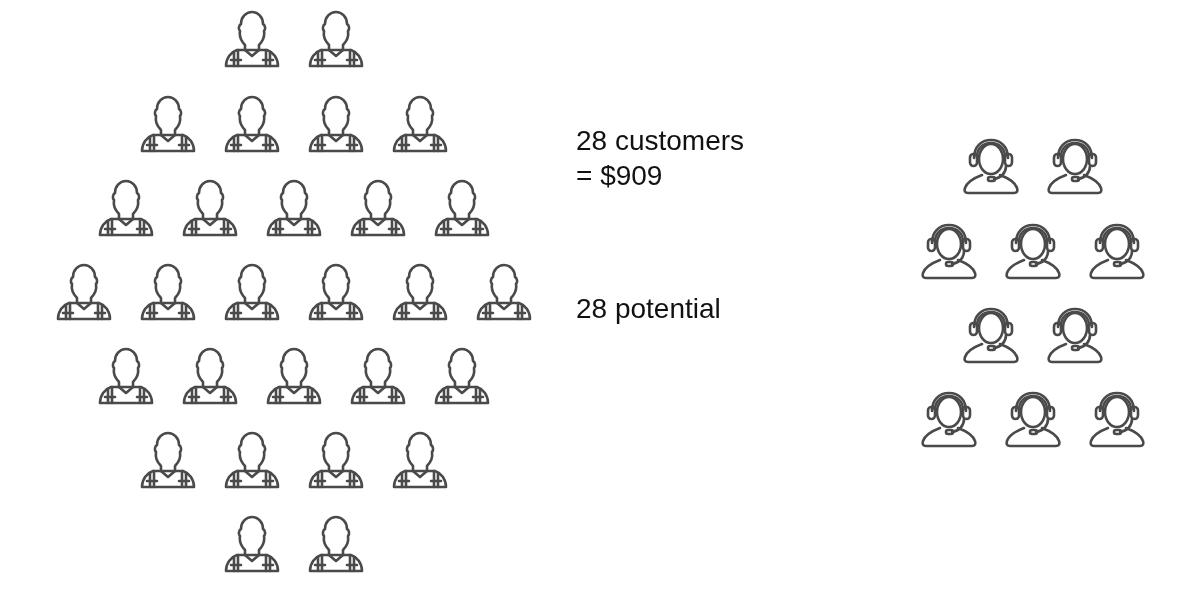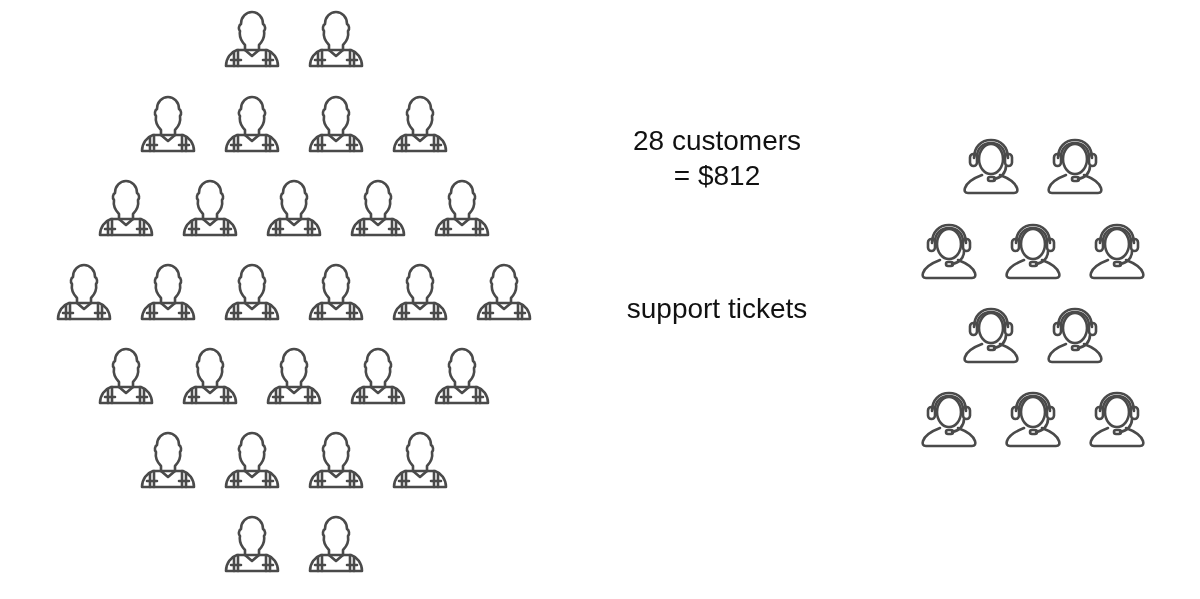--- a/index.html
+++ b/index.html
@@ -27,23 +27,23 @@
     }
     .stroke {
       fill: none;
       stroke: #4a4a4a;
       stroke-width: 2.6;
       stroke-linecap: round;
       stroke-linejoin: round;
     }
     .text-block {
       position: absolute;
-      left: 552px;
+      left: 576px;
       width: 330px;
-      text-align: center;
+      text-align: left;
       color: #111111;
       font-size: 28px;
       line-height: 35px;
     }
     .text-line {
       display: block;
       white-space: nowrap;
     }
     #summary { top: 123px; }
     #tickets { top: 291px; }
@@ -385,25 +385,25 @@
       <path class="stroke" d="M14 40 L44 40 C50 42 55 48 55 56 L3 56 C3 48 8 42 14 40 Z"></path>
 
       <path class="stroke" d="M11 42 L11 56 M15 40 L15 56 M43 40 L43 56 M47 42 L47 56"></path>
       <path class="stroke" d="M8 50 L18 50 M40 50 L50 50"></path>
     </svg>
   </div>
   </div>
 
 <div class="text-block" id="summary">
   <span class="text-line">28 customers</span>
-  <span class="text-line">= $812</span>
+  <span class="text-line">= $909</span>
 </div>
 
 <div class="text-block" id="tickets">
-  <span class="text-line">support tickets</span>
+  <span class="text-line">28 potential</span>
 </div>
 
 <div id="agents">
     <div class="icon" style="left: 962px; top: 137px;">
     <svg viewBox="0 0 58 60">
 
       <ellipse class="stroke" cx="29" cy="22" rx="12" ry="15"></ellipse>
 
       <path class="stroke" d="M12 21 C12 10 19 3 29 3 C39 3 46 10 46 21"></path>
       <path class="stroke" d="M15 20 C15 11 21 6 29 6 C37 6 43 11 43 20"></path>

